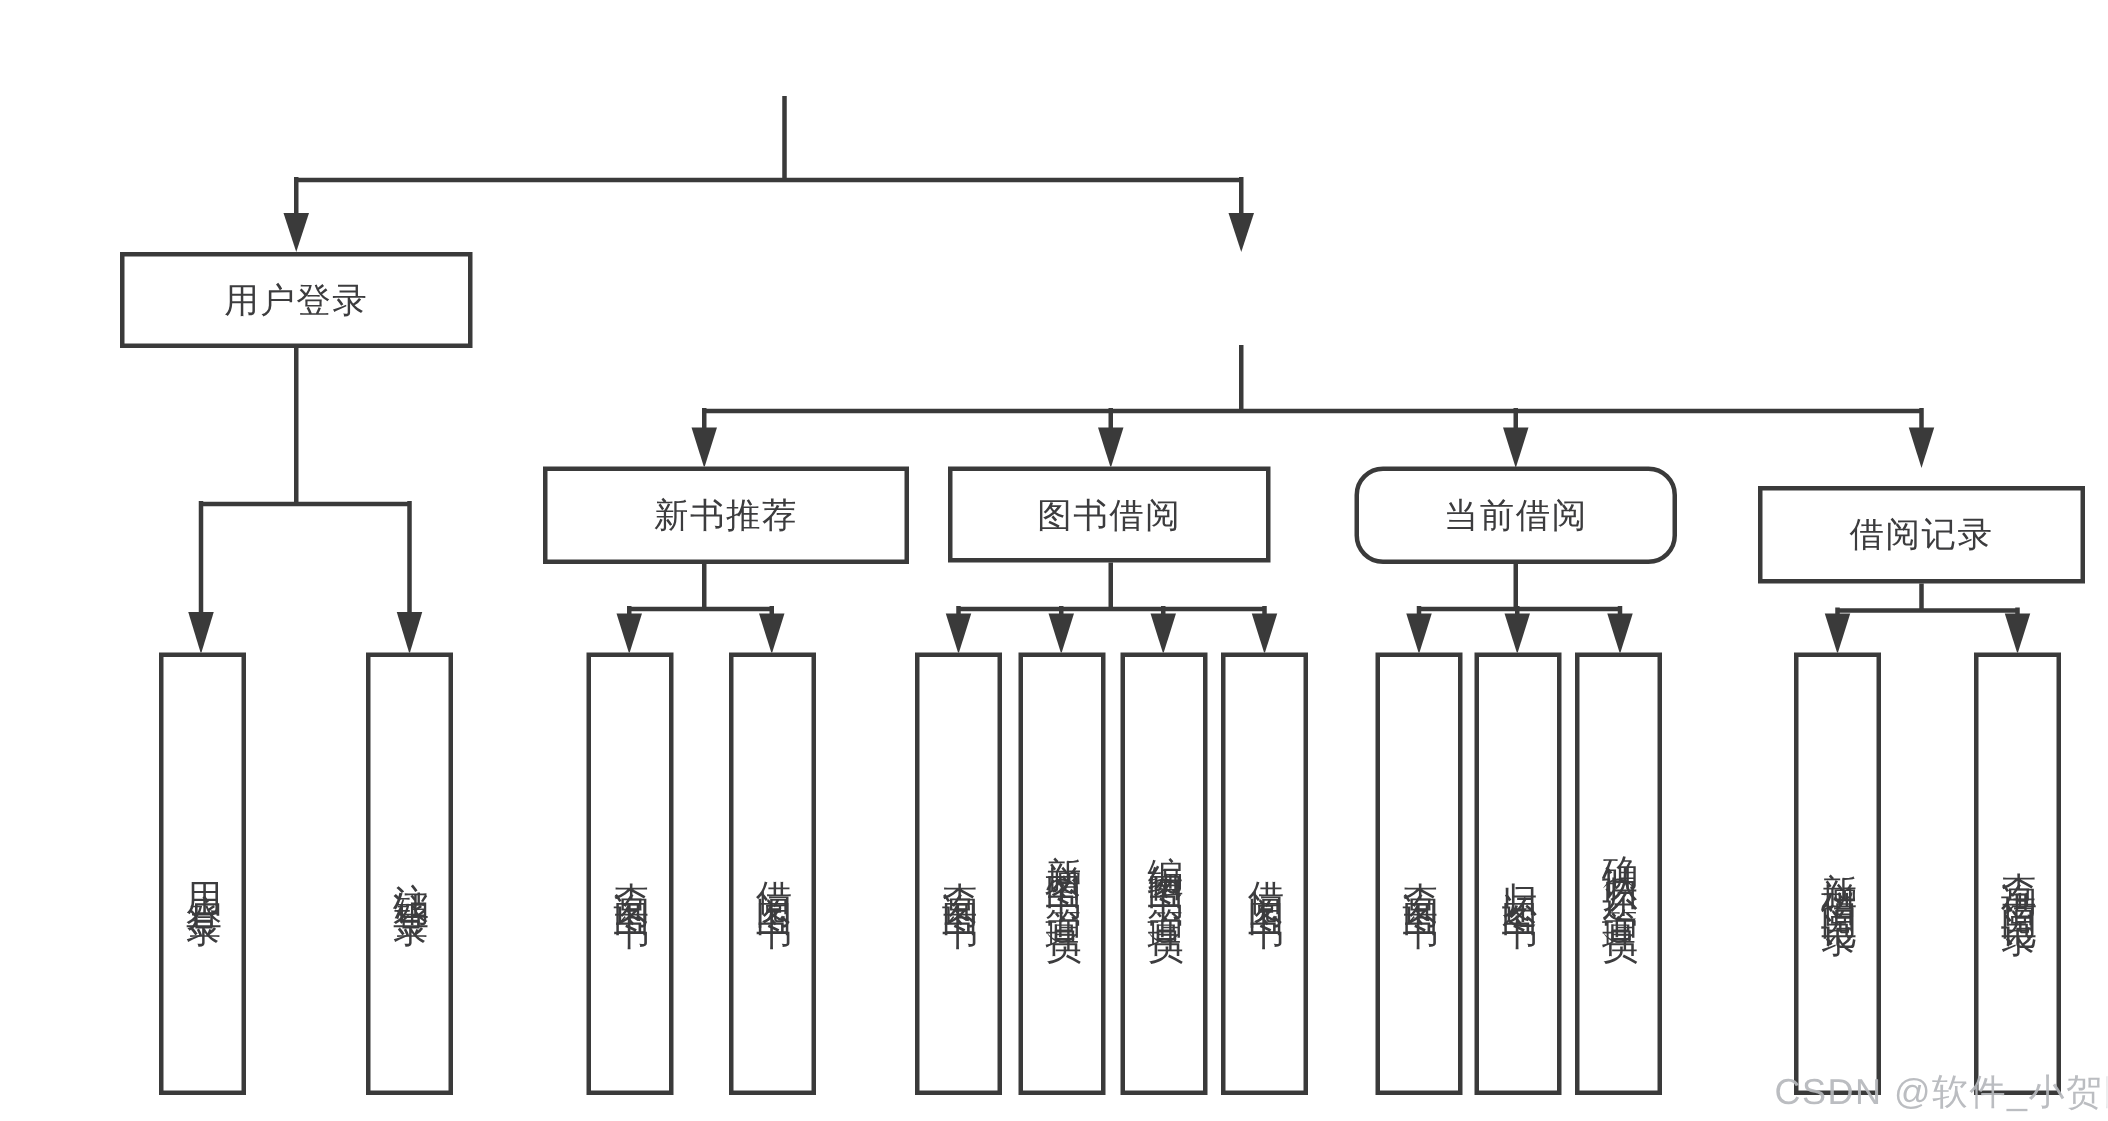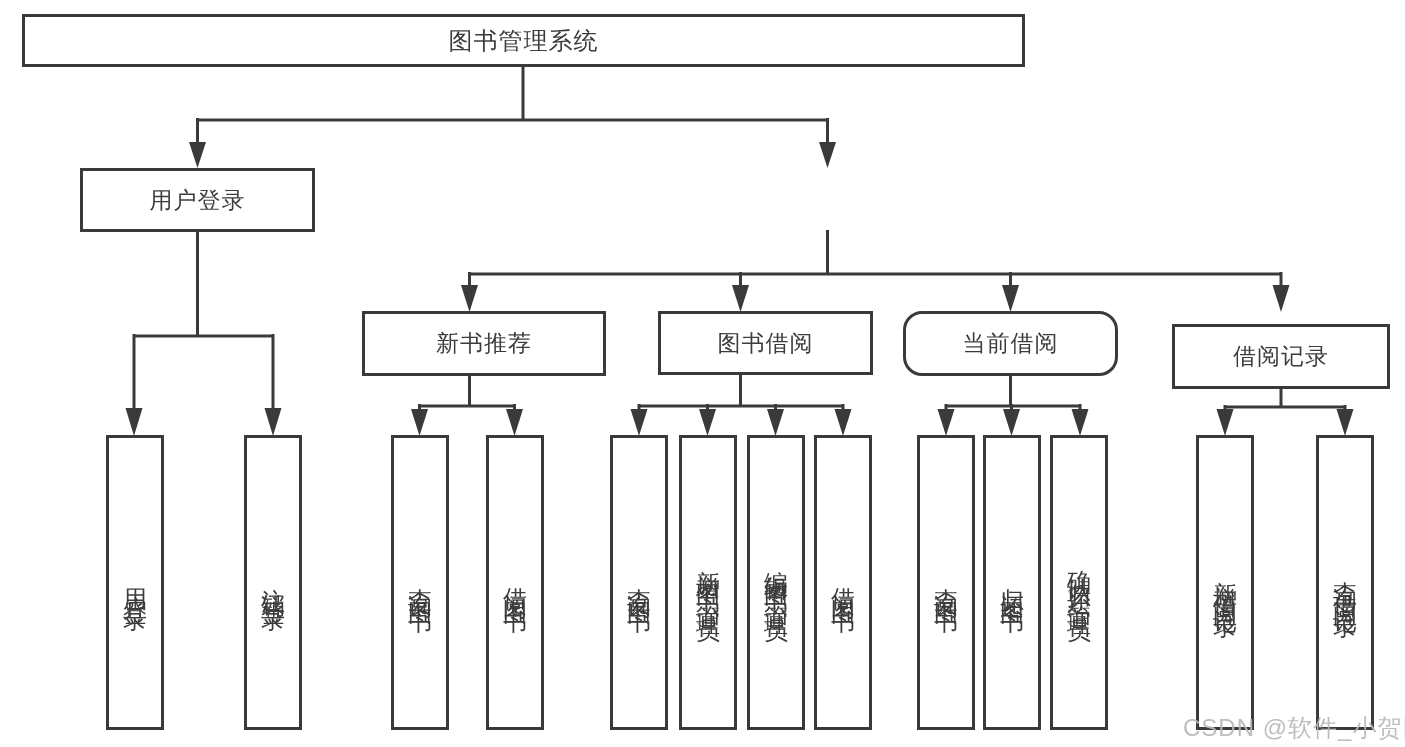--- a/index.html
+++ b/index.html
@@ -103,32 +103,29 @@
 
       <polygon points="937.5,409 954.5,409 946,436"></polygon>
       <polygon points="1003,409 1020,409 1011.5,436"></polygon>
       <polygon points="1071.5,409 1088.5,409 1080,436"></polygon>
 
       <polygon points="1216.5,409 1233.5,409 1225,436"></polygon>
       <polygon points="1336.5,409 1353.5,409 1345,436"></polygon>
     </g>
   </svg>
 
-  <div class="node hbox root-box" style="left:22px; top:14px; width:1003px; height:53px;">
-    <span>图书管理系统</span>
-  </div>
 
   <div class="node hbox" style="left:80px; top:168px; width:235px; height:64px;">
     <span>用户登录</span>
   </div>
 
   <div class="node hbox" style="left:362px; top:311px; width:244px; height:65px;">
     <span>新书推荐</span>
   </div>
-  <div class="node hbox" style="left:632px; top:311px; width:215px; height:64px;margin-left:26px;">
+  <div class="node hbox" style="left:632px; top:311px; width:215px; height:64px;">
     <span>图书借阅</span>
   </div>
   <div class="node hbox" style="left:903px; top:311px; width:215px; height:65px;border-radius:19px;">
     <span>当前借阅</span>
   </div>
   <div class="node hbox" style="left:1172px; top:324px; width:218px; height:65px;">
     <span>借阅记录</span>
   </div>
 
   <div class="node" style="left:106px; top:435px; width:58px; height:295px;">

